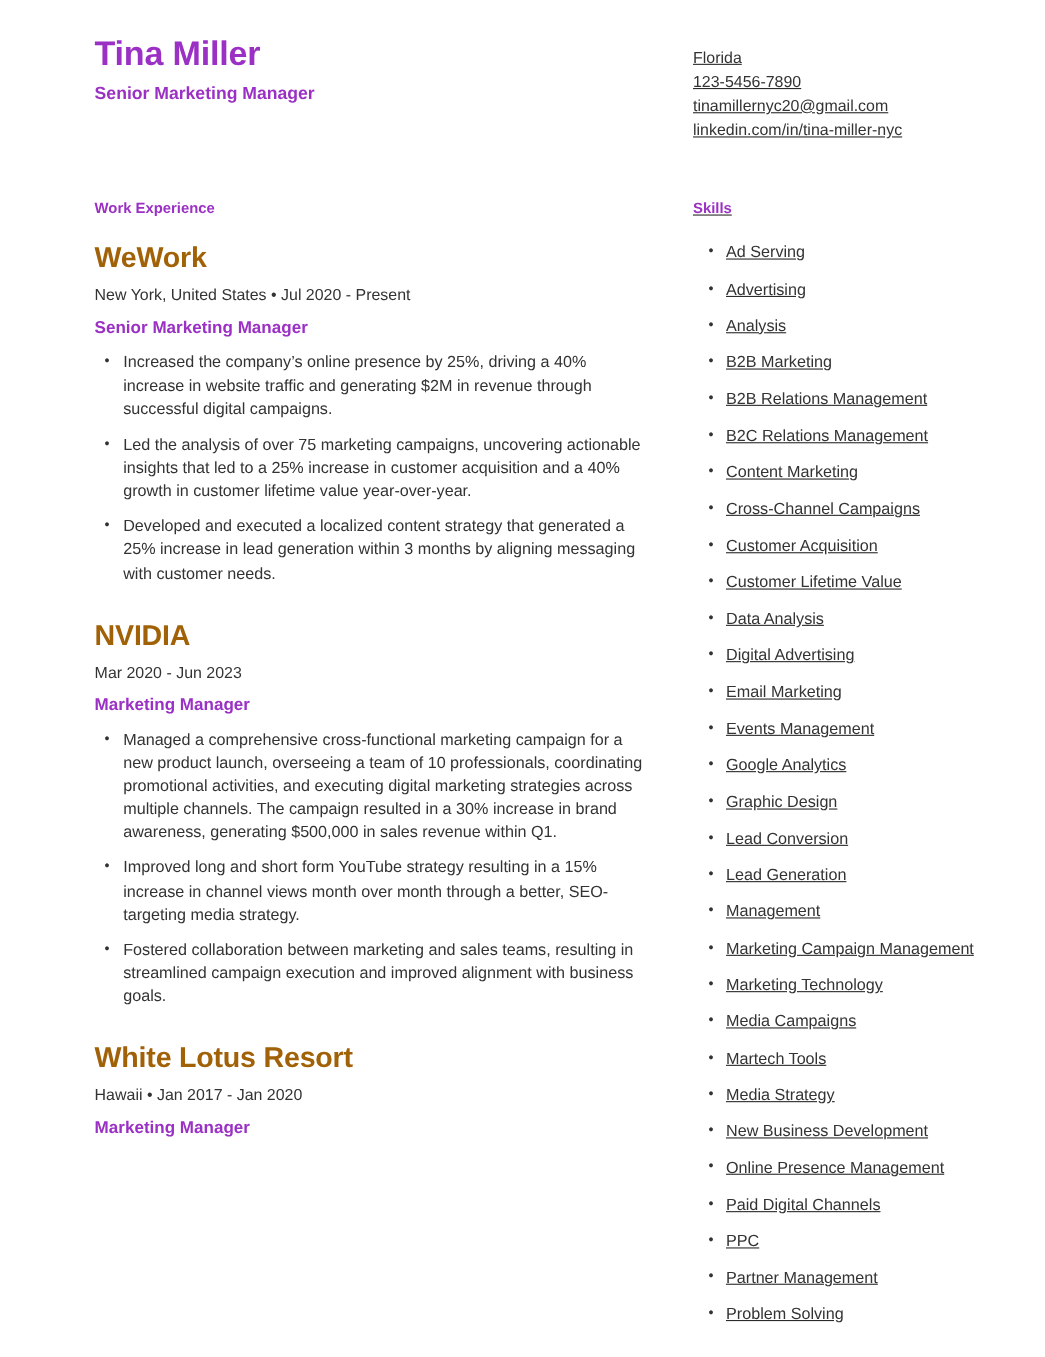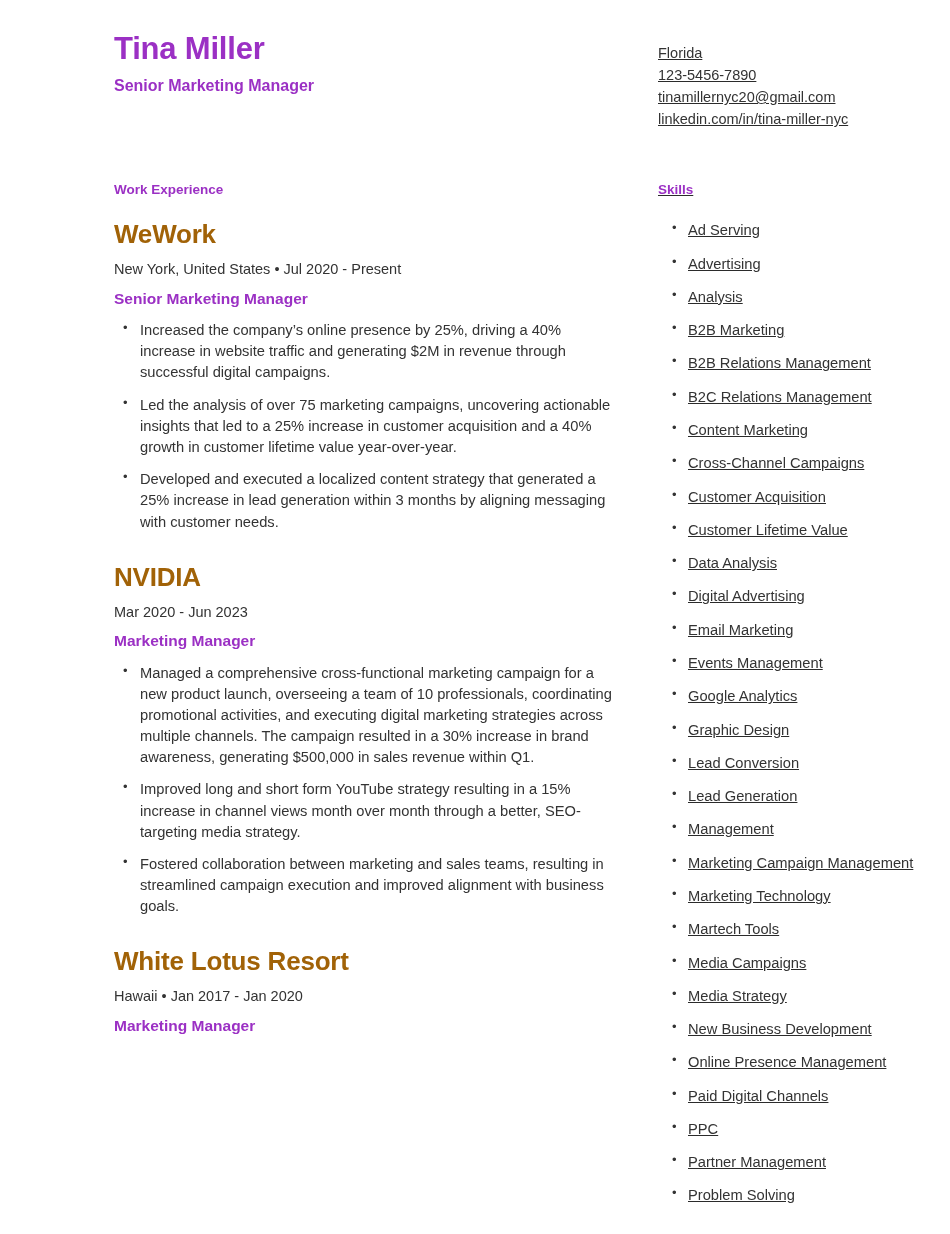--- a/index.html
+++ b/index.html
@@ -14,21 +14,20 @@
     color: #2b2b2b;
     overflow: hidden;
   }
   .page {
     position: relative;
     width: 854px;
     height: 1234px;
     background: #ffffff;
     box-sizing: border-box;
     padding: 32px 44px 0 86px;
-    margin-left: 28px;
   }
   .columns {
     display: flex;
     align-items: flex-start;
     gap: 0;
   }
   .col-left {
     width: 500px;
     flex: 0 0 500px;
   }
@@ -217,22 +216,22 @@
         <li>Digital Advertising</li>
         <li>Email Marketing</li>
         <li>Events Management</li>
         <li>Google Analytics</li>
         <li>Graphic Design</li>
         <li>Lead Conversion</li>
         <li>Lead Generation</li>
         <li>Management</li>
         <li>Marketing Campaign Management</li>
         <li>Marketing Technology</li>
+        <li>Media Campaigns</li>
         <li>Martech Tools</li>
-        <li>Media Campaigns</li>
         <li>Media Strategy</li>
         <li>New Business Development</li>
         <li>Online Presence Management</li>
         <li>Paid Digital Channels</li>
         <li>PPC</li>
         <li>Partner Management</li>
         <li>Problem Solving</li>
 
       </ul>
     </div>

